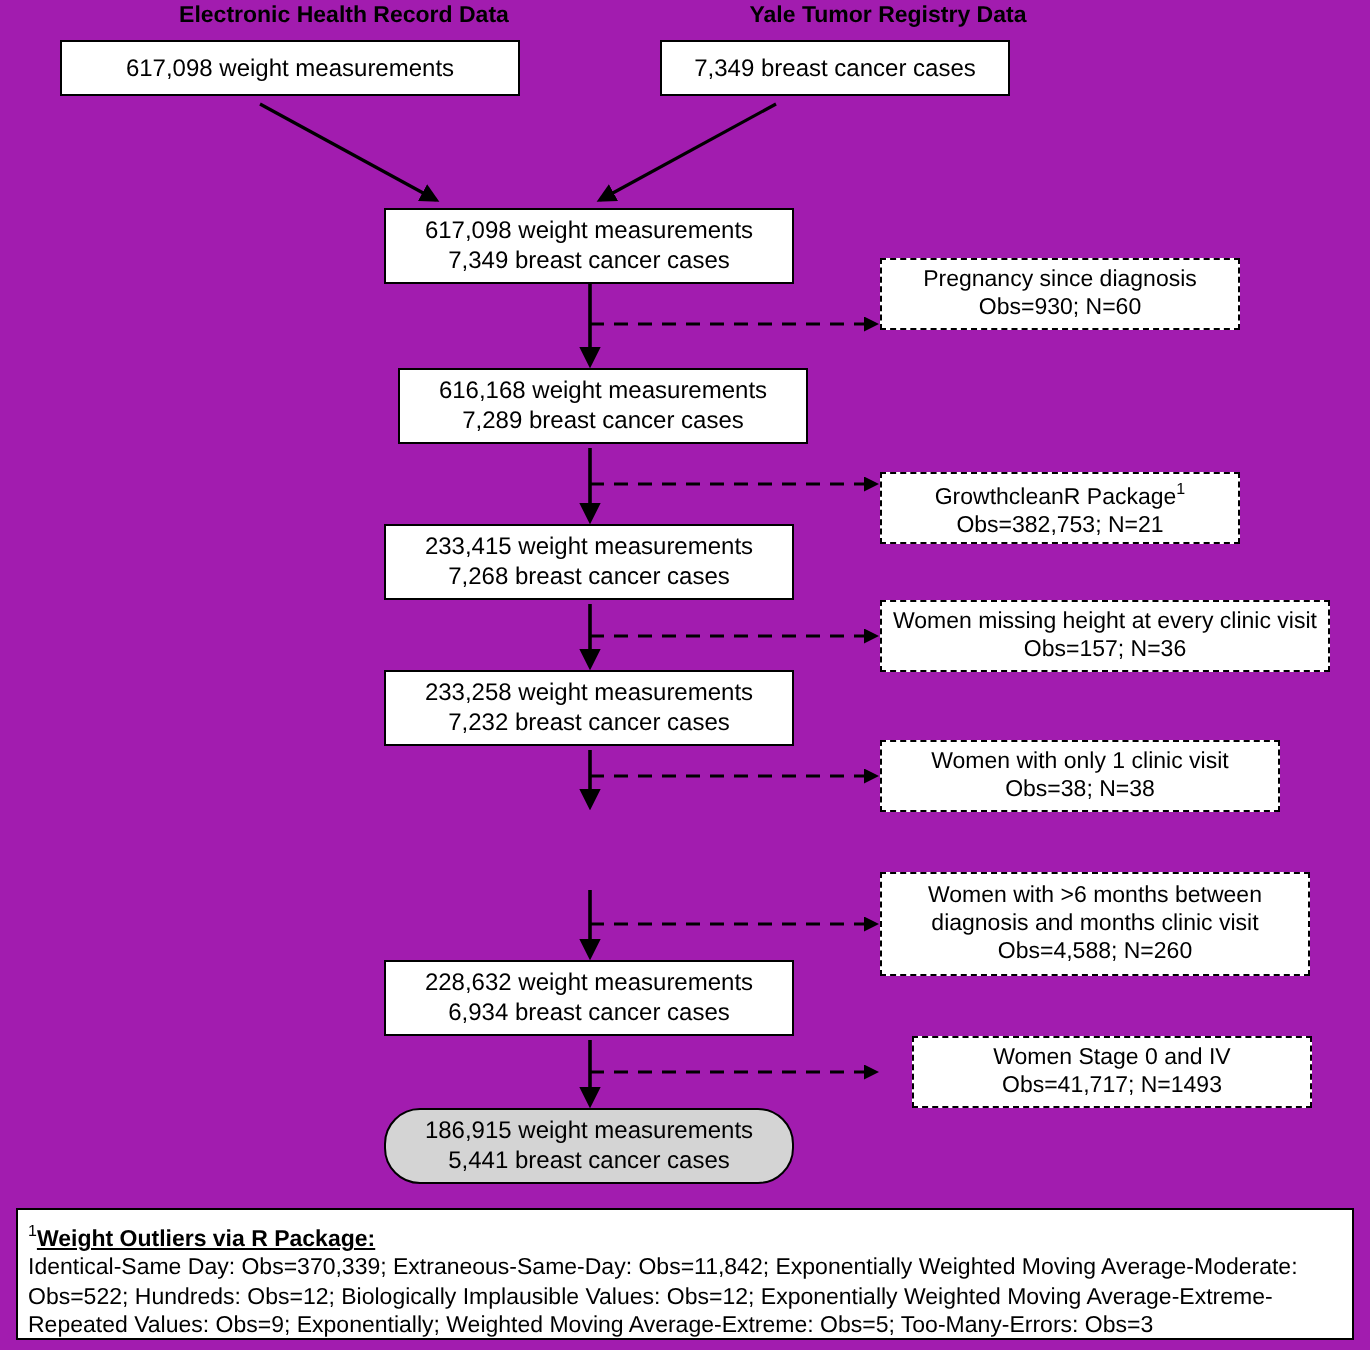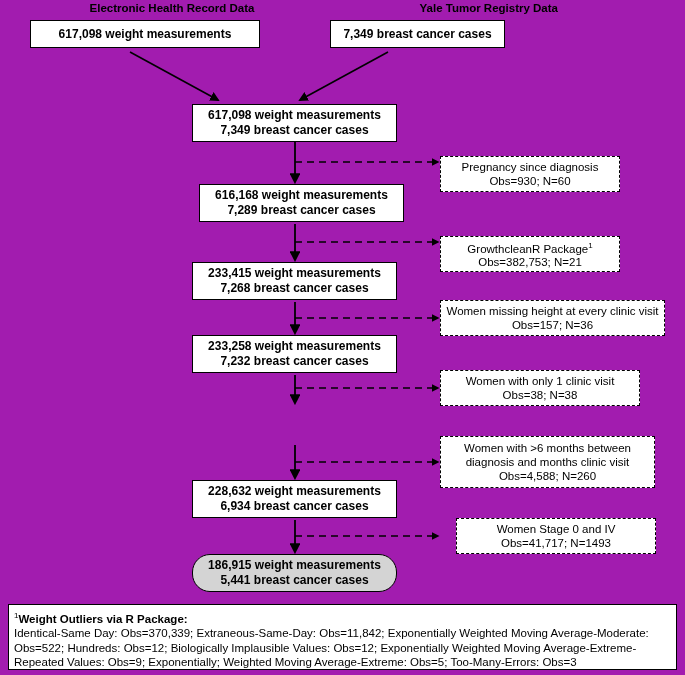--- a/index.html
+++ b/index.html
@@ -31,21 +31,20 @@
     border: 1.4px solid #000;
     background: #ffffff;
     font-size: 12px;
     line-height: 15px;
     text-align: center;
     display: flex;
     flex-direction: column;
     justify-content: center;
     align-items: center;
     padding: 2px 4px;
-    font-weight: bold;
   }
   .node.shaded {
     background: #d4d4d4;
   }
   .excl {
     position: absolute;
     box-sizing: border-box;
     border: 1.2px dashed #000;
     background: #ffffff;
     font-size: 11.5px;
@@ -62,20 +61,21 @@
     box-sizing: border-box;
     border: 1.4px solid #000;
     background: #ffffff;
     font-size: 11.5px;
     line-height: 14.5px;
     text-align: left;
     padding: 4px 5px;
   }
   .footnote .fn-title {
     font-weight: bold;
+    text-decoration: underline;
   }
   sup {
     font-size: 8px;
     vertical-align: super;
   }
   svg.lines {
     position: absolute;
     left: 0;
     top: 0;
     width: 685px;
@@ -112,21 +112,21 @@
     <path d="M 295 242 L 438 242" stroke="#000" stroke-width="1.5" fill="none" stroke-dasharray="7,5" marker-end="url(#arrowsm)"></path>
     <path d="M 295 318 L 438 318" stroke="#000" stroke-width="1.5" fill="none" stroke-dasharray="7,5" marker-end="url(#arrowsm)"></path>
     <path d="M 295 388 L 438 388" stroke="#000" stroke-width="1.5" fill="none" stroke-dasharray="7,5" marker-end="url(#arrowsm)"></path>
     <path d="M 295 462 L 438 462" stroke="#000" stroke-width="1.5" fill="none" stroke-dasharray="7,5" marker-end="url(#arrowsm)"></path>
     <path d="M 295 536 L 438 536" stroke="#000" stroke-width="1.5" fill="none" stroke-dasharray="7,5" marker-end="url(#arrowsm)"></path>
   </svg>
 
   <div class="hdr" style="left:66px; top:2px; width:212px;">
     <span>Electronic Health Record Data</span>
   </div>
-  <div class="hdr" style="left:330px; top:2px; width:228px;text-align:right;">
+  <div class="hdr" style="left:330px; top:2px; width:228px;">
     <span>Yale Tumor Registry Data</span>
   </div>
 
   <div class="node" style="left:30px; top:20px; width:230px; height:28px;">
     <span>617,098 weight measurements</span>
   </div>
   <div class="node" style="left:330px; top:20px; width:175px; height:28px;">
     <span>7,349 breast cancer cases</span>
   </div>
 
@@ -148,21 +148,21 @@
   </div>
   <div class="node" style="left:192px; top:480px; width:205px; height:38px;">
     <span>228,632 weight measurements</span>
     <span>6,934 breast cancer cases</span>
   </div>
   <div class="node shaded" style="left:192px; top:554px; width:205px; height:38px;border-radius:18px;">
     <span>186,915 weight measurements</span>
     <span>5,441 breast cancer cases</span>
   </div>
 
-  <div class="excl" style="left:440px; top:156px; width:180px; height:36px;">
+  <div class="excl" style="left:440px; top:129px; width:180px; height:36px;">
     <span>Pregnancy since diagnosis</span>
     <span>Obs=930; N=60</span>
   </div>
 
   <div class="excl" style="left:440px; top:224px; width:180px; height:36px;margin-top:12px;">
     <span><span>GrowthcleanR Package</span><sup>1</sup></span>
     <span>Obs=382,753; N=21</span>
   </div>
 
   <div class="excl" style="left:440px; top:300px; width:225px; height:36px;">

